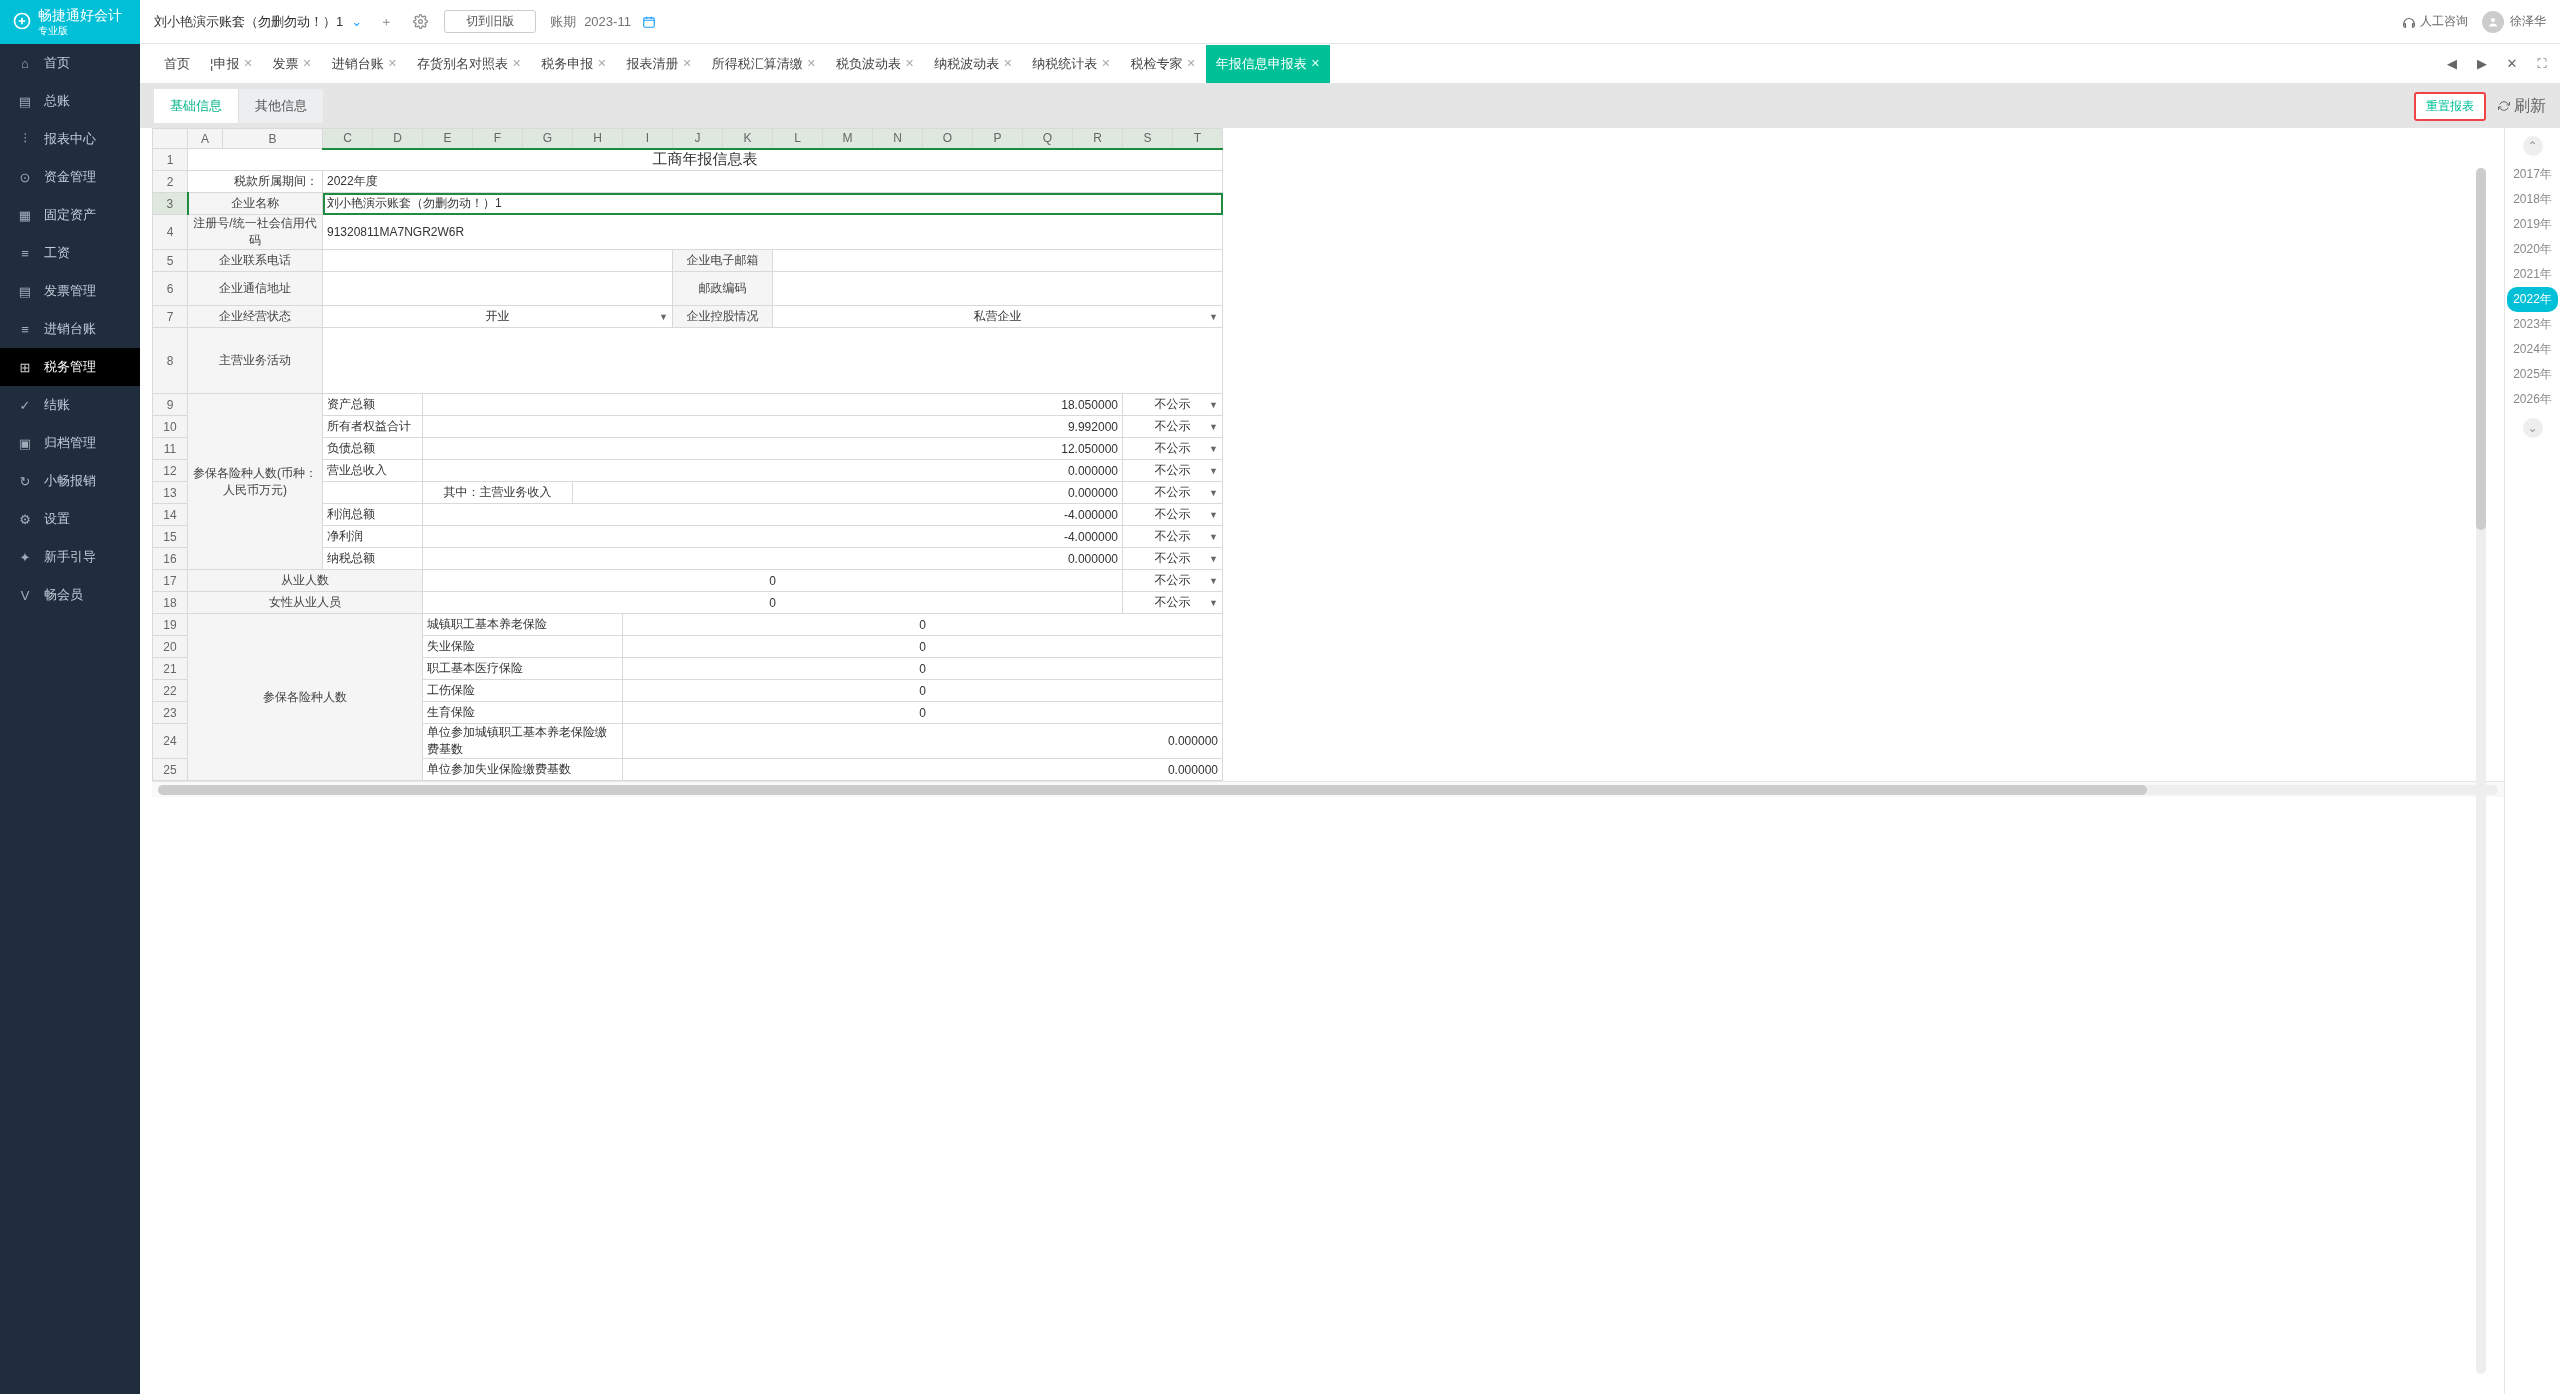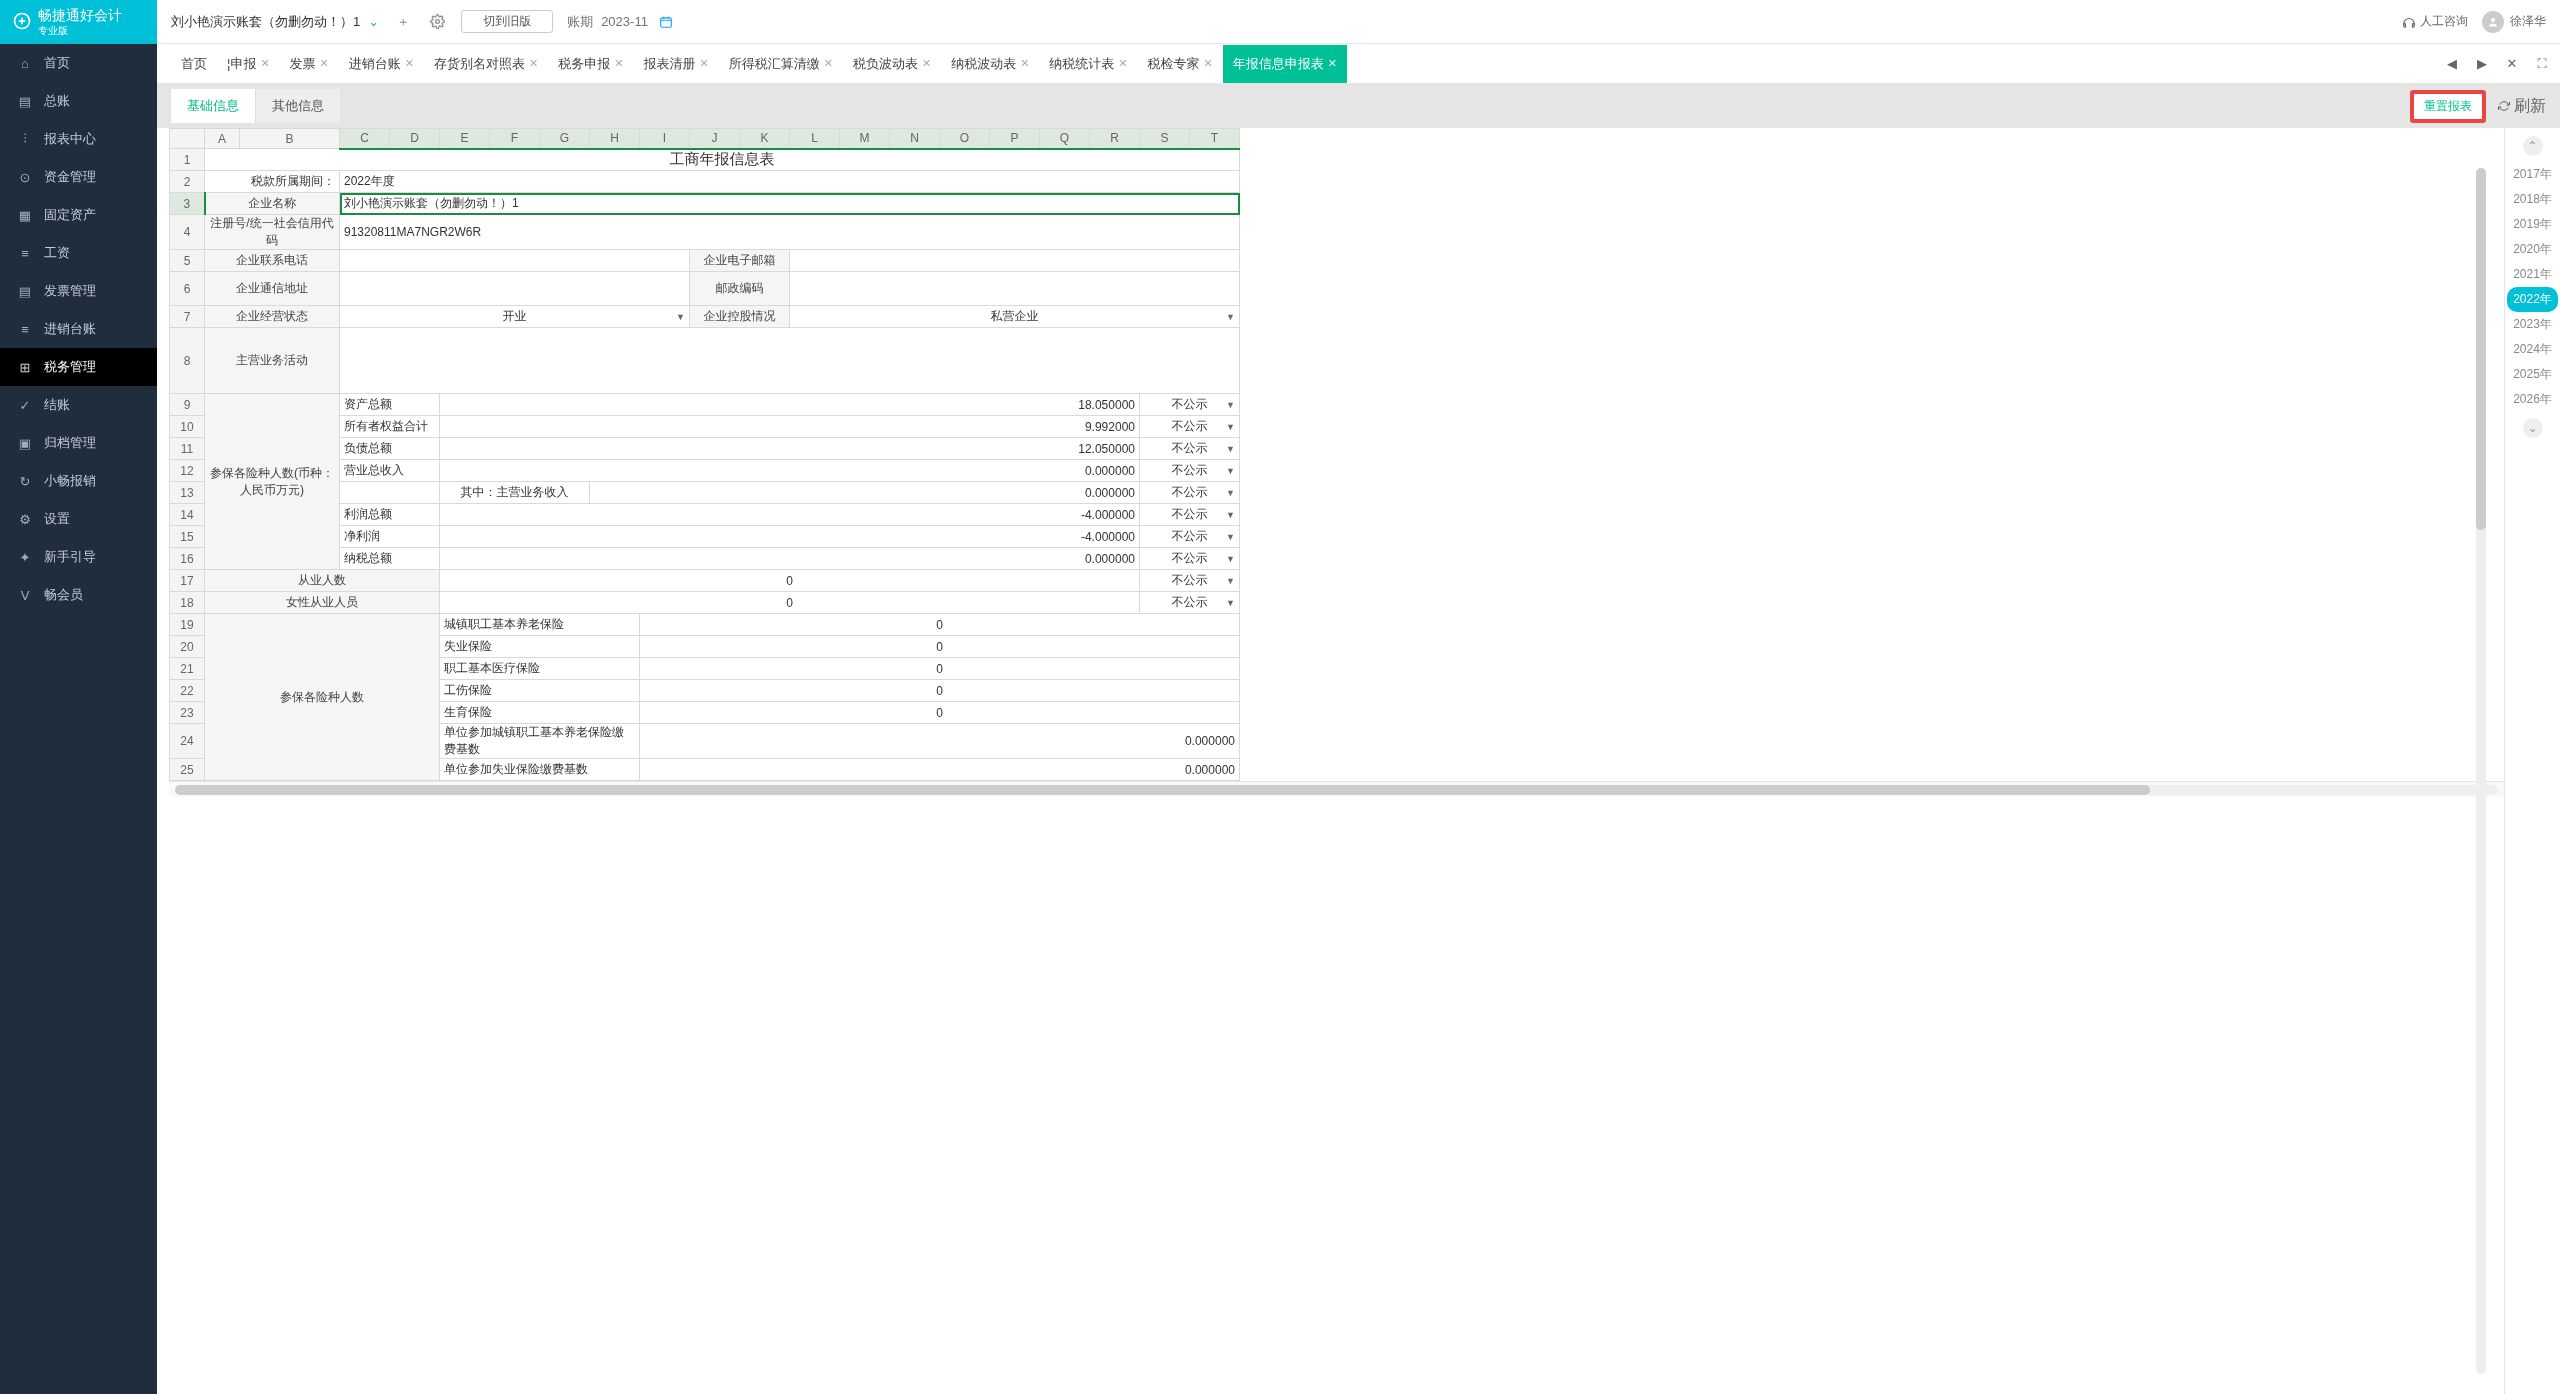--- a/index.html
+++ b/index.html
@@ -1,19 +1,19 @@
 <!DOCTYPE html>
 <html><head>
 <meta charset="utf-8">
 <style>
 * { margin: 0; padding: 0; box-sizing: border-box; font-family: "Microsoft YaHei", Arial, sans-serif; }
 body { display: flex; height: 100vh; overflow: hidden; font-size: 13px; color: #333; }
 
 
-.sidebar { width: 157px; background: #1f2d3d; color: #bfcbd9; display: flex; flex-direction: column; flex-shrink: 0; }
+.sidebar { width: 140px; background: #1f2d3d; color: #bfcbd9; display: flex; flex-direction: column; flex-shrink: 0; }
 .brand { background: #00c0d8; color: #fff; height: 44px; display: flex; align-items: center; padding: 0 12px; font-size: 14px; font-weight: 500; }
 .brand .sub { font-size: 10px; margin-top: 2px; }
 .brand-col { display: flex; flex-direction: column; line-height: 1.2; margin-left: 6px; }
 .nav-item { display: flex; align-items: center; height: 38px; padding: 0 16px; cursor: pointer; color: #c0ccda; font-size: 13px; }
 .nav-item.active { background: #000; color: #fff; }
 .nav-item .icn { width: 18px; margin-right: 10px; display: inline-flex; justify-content: center; opacity: 0.8; }
 
 
 .main { flex: 1; display: flex; flex-direction: column; background: #fff; overflow: hidden; }
 
@@ -37,21 +37,21 @@
 .tabs-right { margin-left: auto; display: flex; align-items: center; gap: 10px; }
 .tabs-right .icn-btn { color: #666; }
 
 
 .page-toolbar { height: 44px; background: #e5e5e5; display: flex; align-items: center; padding: 0 14px; justify-content: space-between; }
 .subtabs { display: flex; }
 .subtab { padding: 8px 16px; background: #eceef0; color: #555; border-right: 1px solid #ddd; cursor: pointer; }
 .subtab:last-child { border-right: none; }
 .subtab.active { background: #fff; color: #00b386; font-weight: 500; }
 .page-actions { display: flex; gap: 12px; align-items: center; }
-.btn-outline { border: 4px solid #ef4444; color: #00c097; background: #fff; padding: 4px 10px; border-radius: 3px; font-size: 12px; cursor: pointer; }
+.btn-outline { border: 2px solid #ef4444; color: #00c097; background: #fff; padding: 4px 10px; border-radius: 3px; font-size: 12px; cursor: pointer; }
 .btn-plain { color: #666; font-size: 16px; cursor: pointer; display: flex; align-items: center; gap: 4px; }
 
 
 .grid-wrap { flex: 1; display: flex; overflow: hidden; }
 .sheet-wrap { flex: 1; overflow: auto; background: #fff; padding: 0 0 0 12px; position: relative; }
 .year-panel { width: 56px; border-left: 1px solid #e5e5e5; display: flex; flex-direction: column; align-items: center; padding-top: 8px; gap: 6px; font-size: 12px; color: #888; flex-shrink: 0; }
 .year-panel .circ { width: 20px; height: 20px; border-radius: 50%; background: #eee; display: flex; align-items: center; justify-content: center; color: #999; cursor: pointer; }
 .year-item { padding: 4px 6px; border-radius: 10px; cursor: pointer; }
 .year-item.on { background: #00c0d8; color: #fff; }
 

